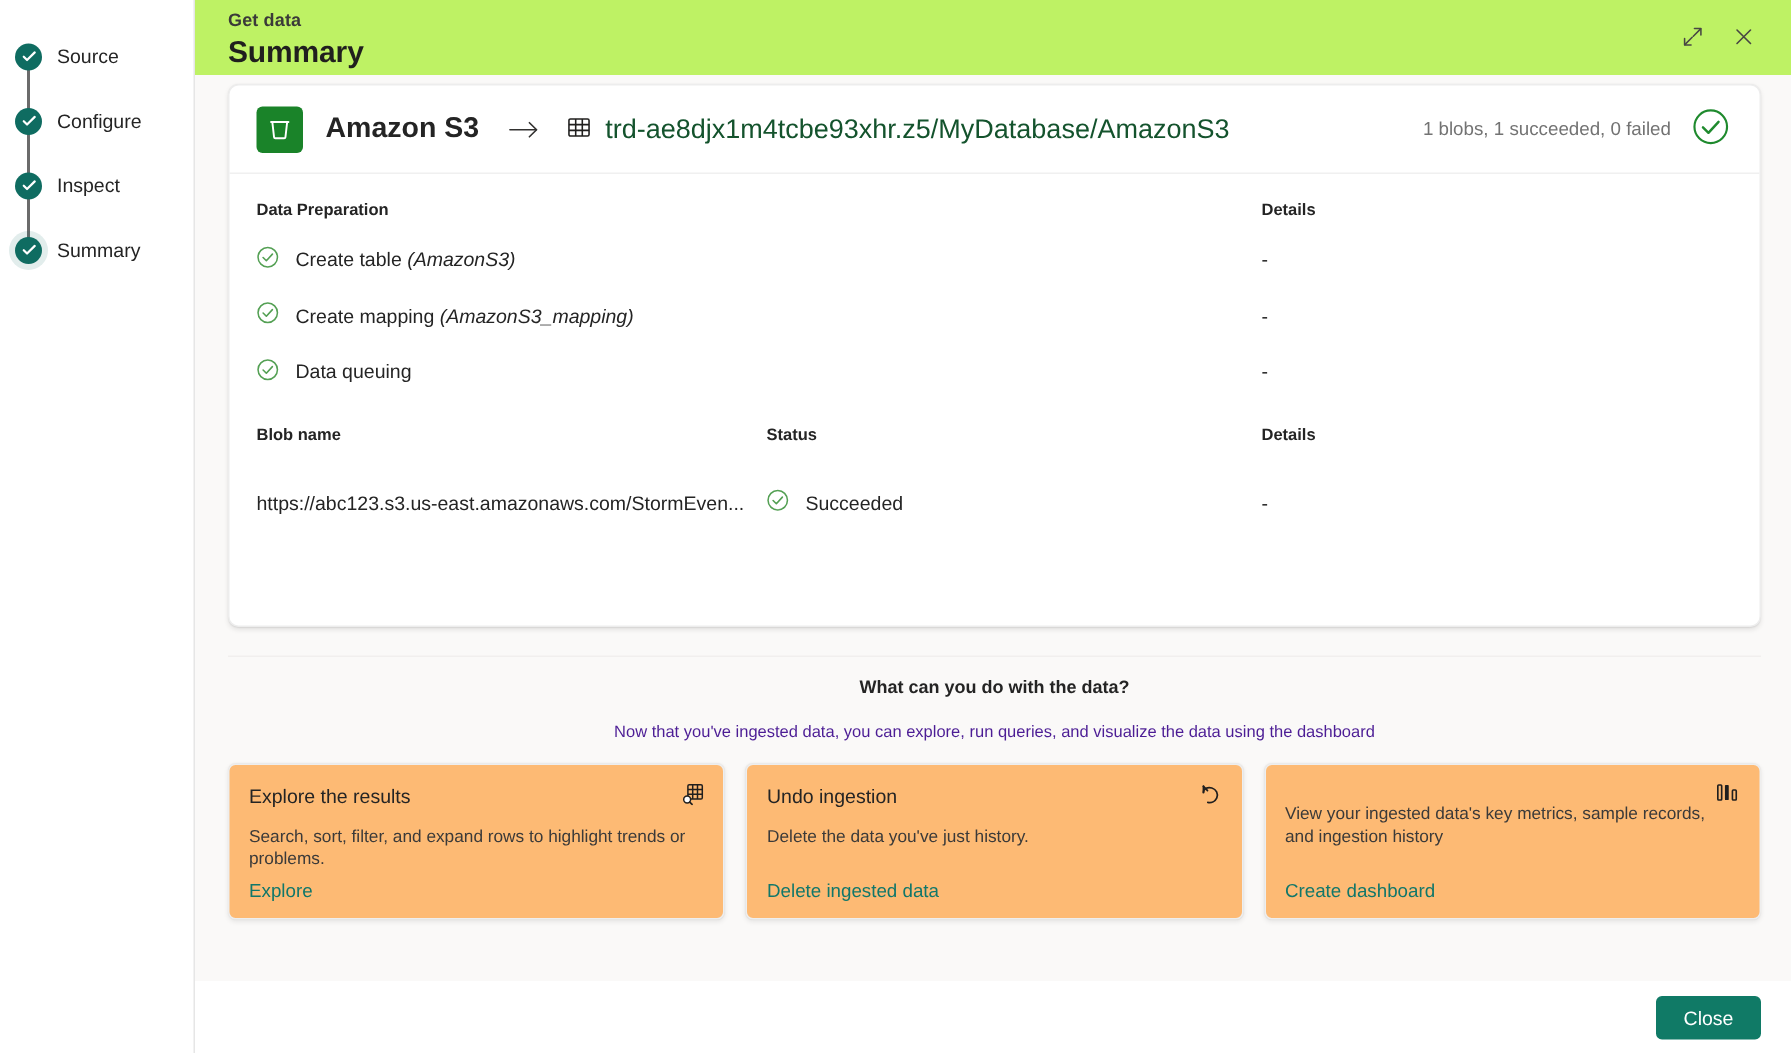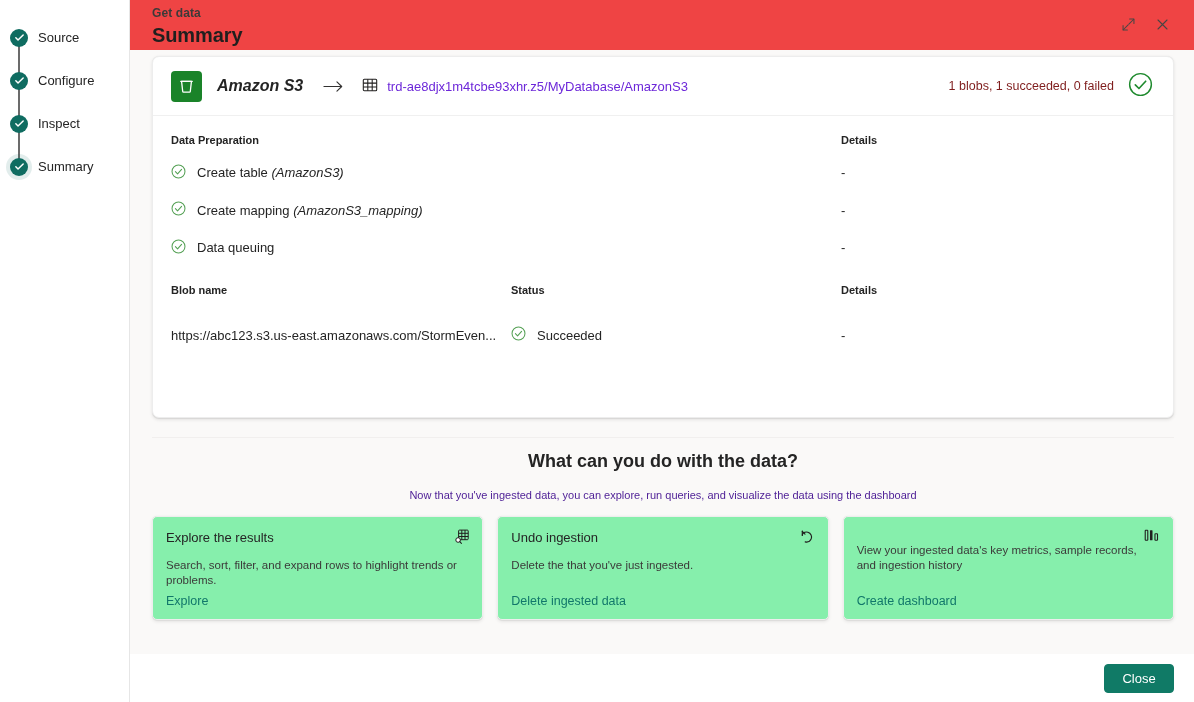--- a/index.html
+++ b/index.html
@@ -91,21 +91,21 @@
   .main {
     flex: 1 1 auto;
     position: relative;
     background: #faf9f8;
   }
 
   .page-head {
     position: absolute;
     left: 0; right: 0; top: 0;
     height: 50px;
-    background: #ef4444;
+    background: #bef264;
     padding: 6px 20px 0 22px;
   }
 
   .breadcrumb {
     font-size: 12px;
     font-weight: bold;
     color: #3b3a39;
     letter-spacing: .1px;
   }
 
@@ -161,55 +161,54 @@
 
   .s3-badge {
     width: 31px; height: 31px;
     flex: 0 0 31px;
     background: #1a8329;
     border-radius: 4px;
     display: flex; align-items: center; justify-content: center;
   }
 
   .src-name {
-    font-size: 16px;
+    font-size: 19px;
     font-weight: bold;
     color: #242424;
     margin-left: 15px;
     white-space: nowrap;
-    font-style: italic;
   }
 
   .arrow-sep {
     margin: 0 18px 0 20px;
     color: #323130;
     display: flex;
     align-items: center;
   }
 
   .dest {
     display: flex;
     align-items: center;
     gap: 9px;
     min-width: 0;
   }
   .dest-text {
-    font-size: 13px;
-    color: #6d28d9;
+    font-size: 18px;
+    color: #14532d;
     white-space: nowrap;
   }
 
   .card-head-right {
     margin-left: auto;
     display: flex;
     align-items: center;
     gap: 14px;
     white-space: nowrap;
   }
-  .blob-counts { font-size: 12.5px; color: #7f1d1d; }
+  .blob-counts { font-size: 12.5px; color: #737373; }
 
   
   .card-body { padding: 12px 20px 0 18px; position: relative; }
 
   .tbl { width: 100%; border-collapse: collapse; table-layout: fixed; }
   .tbl col.c-name   { width: 340px; }
   .tbl col.c-status { width: 330px; }
   .tbl col.c-det    { width: auto; }
 
   .tbl th {
@@ -239,39 +238,39 @@
     height: 1px;
     background: #f1efee;
     margin: 19px 0 0 0;
   }
 
   .wcyd {
     text-align: center;
     padding-top: 13px;
   }
   .wcyd-title {
-    font-size: 18px;
+    font-size: 12px;
     font-weight: bold;
     color: #242424;
   }
   .wcyd-sub {
     font-size: 11px;
     color: #4c1d95;
     margin-top: 17px;
   }
 
   
   .action-row {
     display: flex;
     gap: 14px;
     margin-top: 15px;
   }
   .action-card {
     flex: 1 1 0;
-    background: #86efac;
+    background: #fdba74;
     border: 1px solid #eeeeee;
     border-radius: 5px;
     box-shadow: 0 1.6px 3.6px rgba(0,0,0,.08), 0 .3px .9px rgba(0,0,0,.06);
     height: 104px;
     padding: 13px 15px 0 13px;
     position: relative;
     cursor: default;
   }
   .action-title {
     font-size: 13px;
@@ -569,21 +568,21 @@
               <rect x="4.6" y="2.1" width="9.6" height="9.6" rx=".9" fill="none" stroke="#201f1e" stroke-width="1"></rect>
               <path d="M4.6 5.3h9.6M4.6 8.5h9.6M7.8 2.1v9.6M11 2.1v9.6" stroke="#201f1e" stroke-width="1"></path>
               <circle cx="4.1" cy="12" r="2.3" fill="#ffffff" stroke="#201f1e" stroke-width="1"></circle>
               <path d="M5.8 13.7l1.6 1.6" stroke="#201f1e" stroke-width="1.1" stroke-linecap="round"></path>
             </svg>
           </span>
         </div>
 
         <div class="action-card">
           <div class="action-title">Undo ingestion</div>
-          <div class="action-desc">Delete the that you've just ingested.</div>
+          <div class="action-desc">Delete the data you've just history.</div>
           <a class="action-link">Delete ingested data</a>
           <span class="action-icon">
             <svg width="18" height="18" viewBox="0 0 18 18">
               <path d="M4.3 3.1v4.2" stroke="#201f1e" stroke-width="1.15" fill="none" stroke-linecap="round"></path>
               <path d="M4.3 7.3C4.3 4.9 7 3.4 9.9 4.3c3 .9 4.4 4 3.3 6.6-1 2.3-3.5 3.5-6 3" stroke="#201f1e" stroke-width="1.15" fill="none" stroke-linecap="round"></path>
               <path d="M4.3 3.3l2.7 2.8" stroke="#201f1e" stroke-width="1.15" fill="none" stroke-linecap="round"></path>
             </svg>
           </span>
         </div>
 

